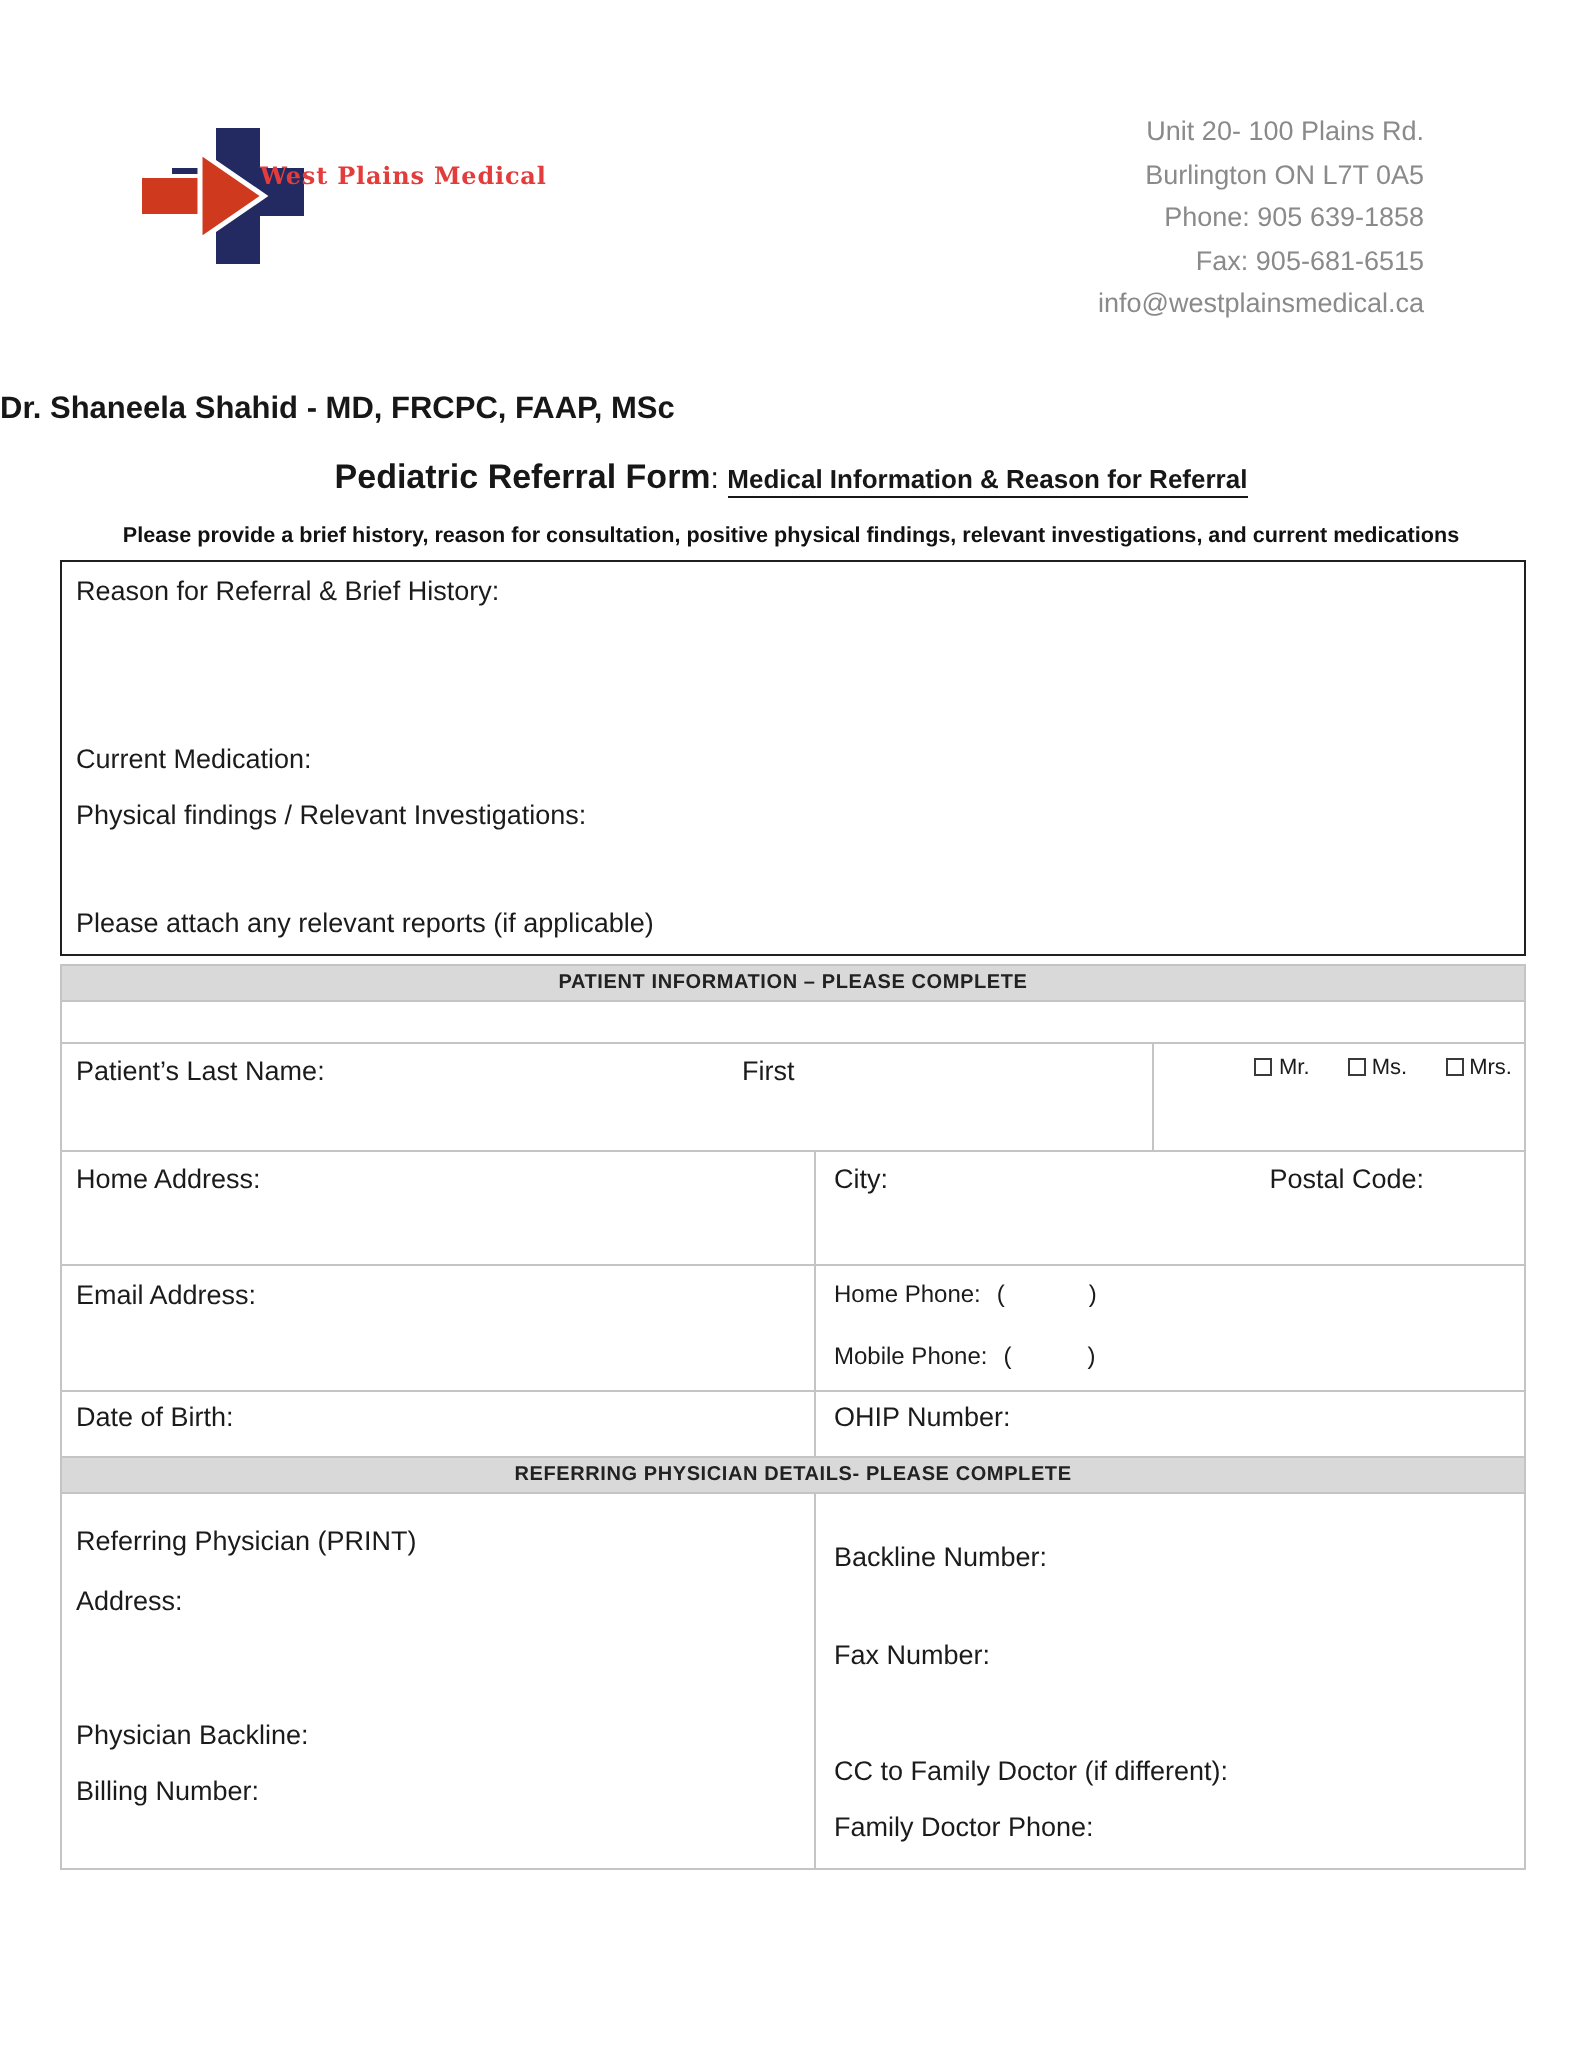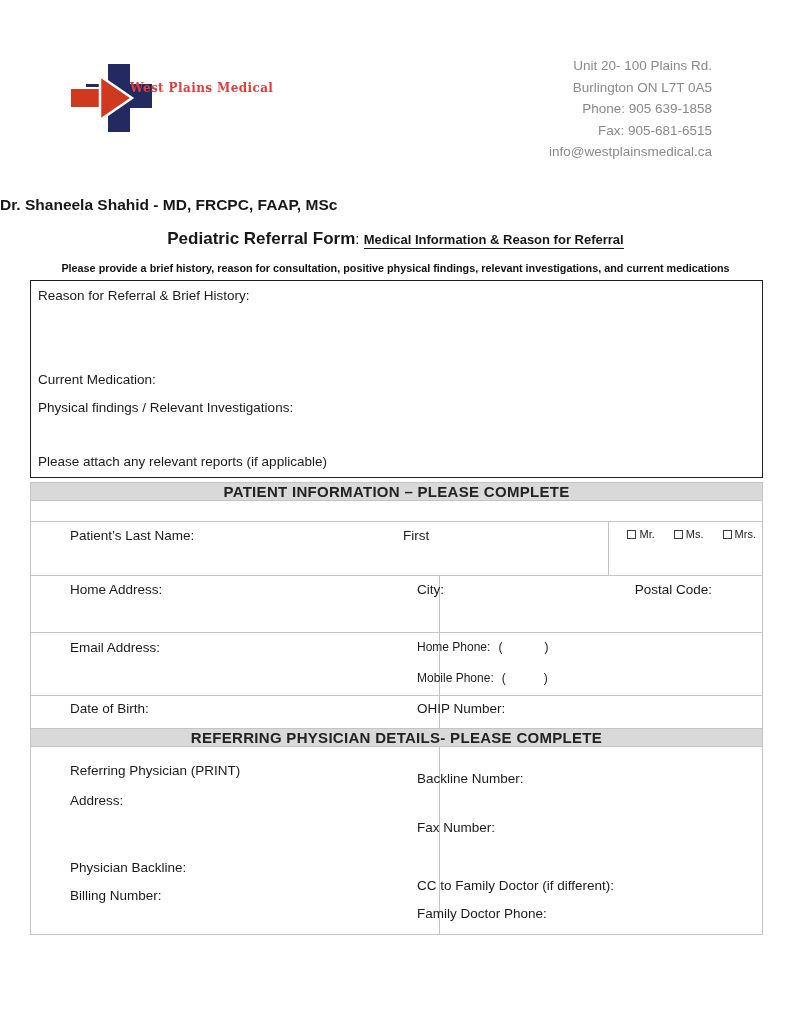--- a/index.html
+++ b/index.html
@@ -52,25 +52,25 @@
   
   .tbl {
     position:absolute; left:30px; top:482px; width:733px; height:453px;
     border-left:1px solid #c4c4c4; border-right:1px solid #c4c4c4;
     border-bottom:1px solid #c4c4c4; font-size:13.5px;
   }
   .graybar {
     position:absolute; left:0; width:100%; height:19px; background:#d9d9d9;
     border-top:1px solid #c4c4c4; border-bottom:1px solid #c4c4c4;
     display:flex; align-items:center; justify-content:center;
-    font-size:15px; font-weight:bold; letter-spacing:0.3px; color:#222;
+    font-size:10px; font-weight:bold; letter-spacing:0.3px; color:#222;
   }
   .row { position:absolute; left:0; width:100%; }
   .cell { position:absolute; top:0; height:100%; }
-  .divider-r { border-right:1px solid #c4c4c4;margin-left:32px; }
+  .divider-r { border-right:1px solid #c4c4c4; }
   .toprule { border-top:1px solid #c4c4c4; }
   .plbl { position:absolute; font-size:13.5px; color:#1b1b1b; white-space:nowrap; }
   .plbl.small { font-size:12px; }
   .checkline { position:absolute; top:6px; left:0; width:100%; text-align:right;
     font-size:11px; white-space:nowrap; }
   .cb {
     display:inline-block; width:9px; height:9px; border:1px solid #3a3a3a;
     vertical-align:-1px; margin-right:3px; background:#fff;
   }
   .sal { margin:0 8px; }

